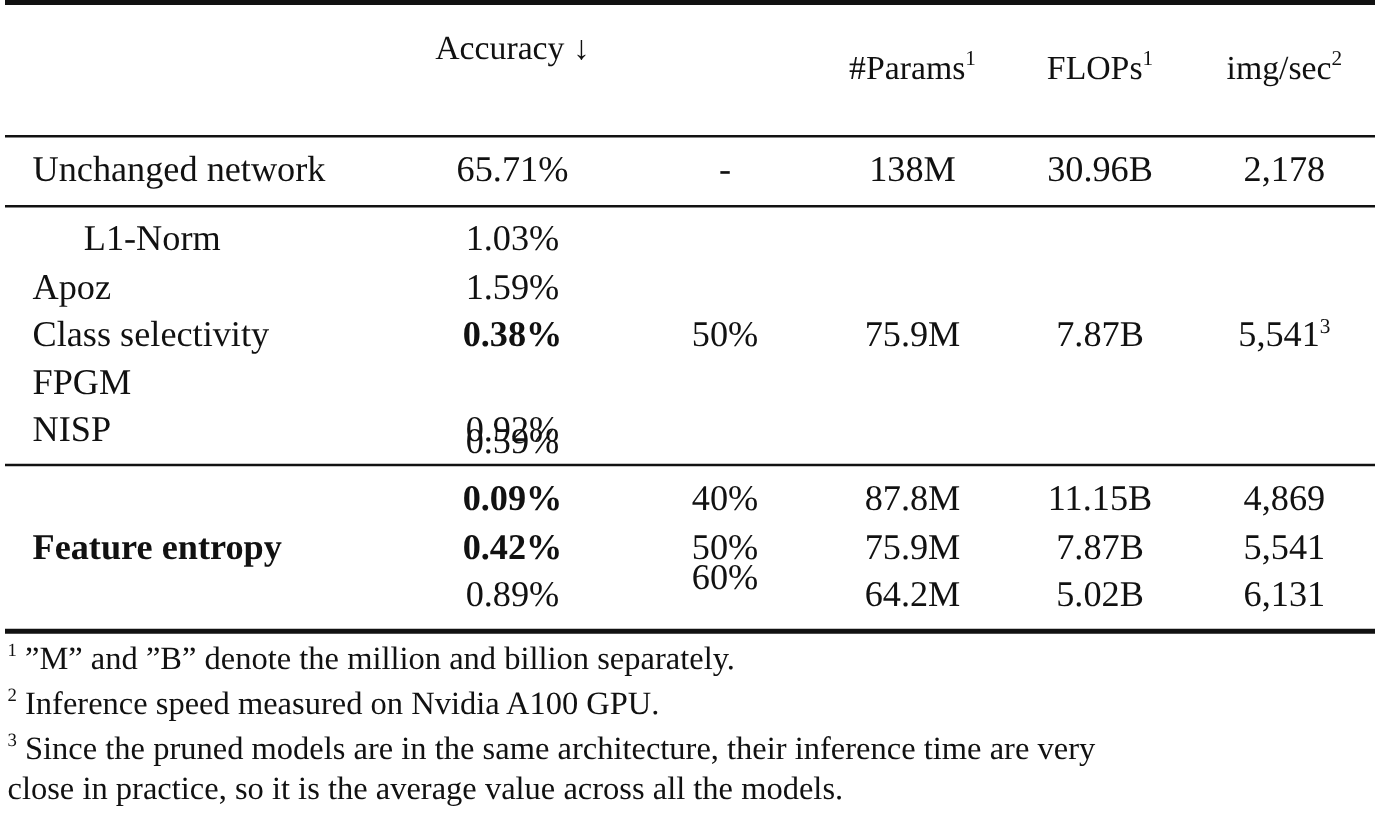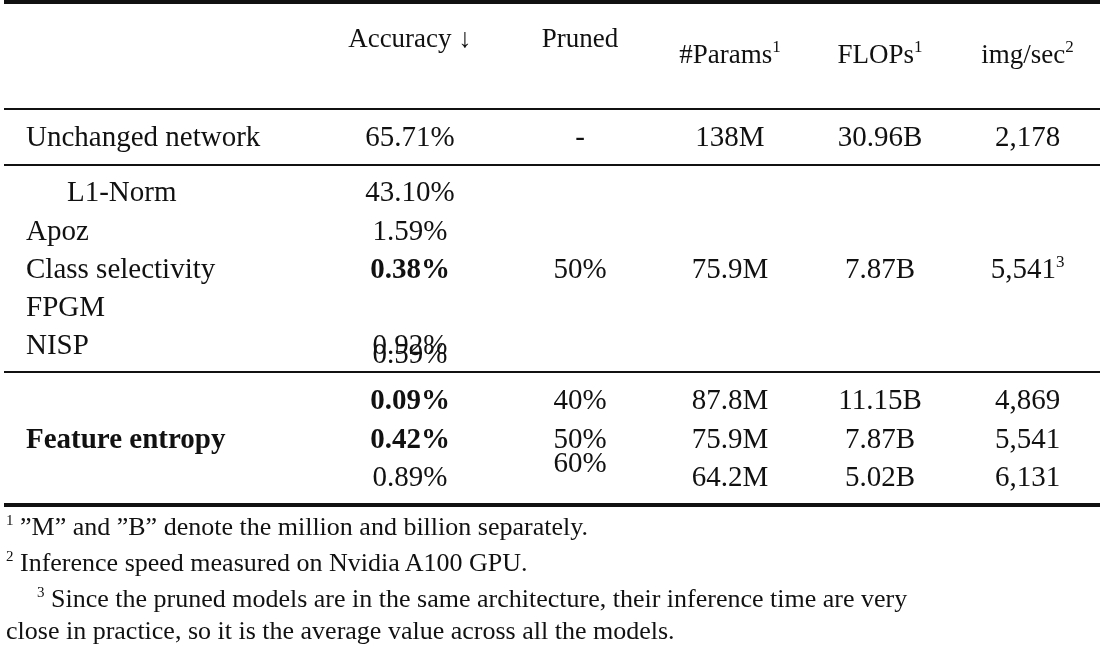--- a/index.html
+++ b/index.html
@@ -26,21 +26,20 @@
 <body>
 
 <div>
   <div class="rule thick" style="top:0px;"></div>
 
   <div>
     <div class="cell hdr col-acc" style="top:22px;">
       <div>Accuracy ↓</div>
     </div>
     <div class="cell hdr col-ratio" style="top:22px;">
-      <div>Pruned</div>
     </div>
     <div class="cell hdr col-params" style="top:38px;">
       <span>#Params</span><sup>1</sup>
     </div>
     <div class="cell hdr col-flops" style="top:38px;">
       <span>FLOPs</span><sup>1</sup>
     </div>
     <div class="cell hdr col-img" style="top:38px;">
       <span>img/sec</span><sup>2</sup>
     </div>
@@ -54,21 +53,21 @@
     <div class="cell c col-ratio" style="top:117px;">-</div>
     <div class="cell c col-params" style="top:117px;">138M</div>
     <div class="cell c col-flops" style="top:117px;">30.96B</div>
     <div class="cell c col-img" style="top:117px;">2,178</div>
   </div>
 
   <div class="rule thin" style="top:164px;"></div>
 
   <div>
     <div class="cell col-method" style="top:172px;margin-left:41px;">L1-Norm</div>
-    <div class="cell c col-acc" style="top:172px;">43.10%</div>
+    <div class="cell c col-acc" style="top:172px;">1.03%</div>
 
     <div class="cell col-method" style="top:211px;">Apoz</div>
     <div class="cell c col-acc" style="top:211px;">1.59%</div>
 
     <div class="cell col-method" style="top:249px;">Class selectivity</div>
     <div class="cell c col-acc bold" style="top:249px;">0.38%</div>
 
     <div class="cell col-method" style="top:287px;">FPGM</div>
     <div class="cell c col-acc" style="top:287px;margin-top:47px;">0.59%</div>
 
@@ -110,19 +109,19 @@
   <div class="rule thick" style="top:503px;"></div>
 </div>
 
 <div>
   <div class="fn" style="top:512px;">
     <sup>1</sup> <span>”M” and ”B” denote the million and billion separately.</span>
   </div>
   <div class="fn" style="top:548px;">
     <sup>2</sup> <span>Inference speed measured on Nvidia A100 GPU.</span>
   </div>
-  <div class="fn" style="top:584px;margin-left:31px;">
+  <div class="fn" style="top:584px;">
     <sup>3</sup> <span>Since the pruned models are in the same architecture, their inference time are very</span>
   </div>
   <div class="fn" style="top:616px;">
     <span>close in practice, so it is the average value across all the models.</span>
   </div>
 </div>
 
 </body></html>

